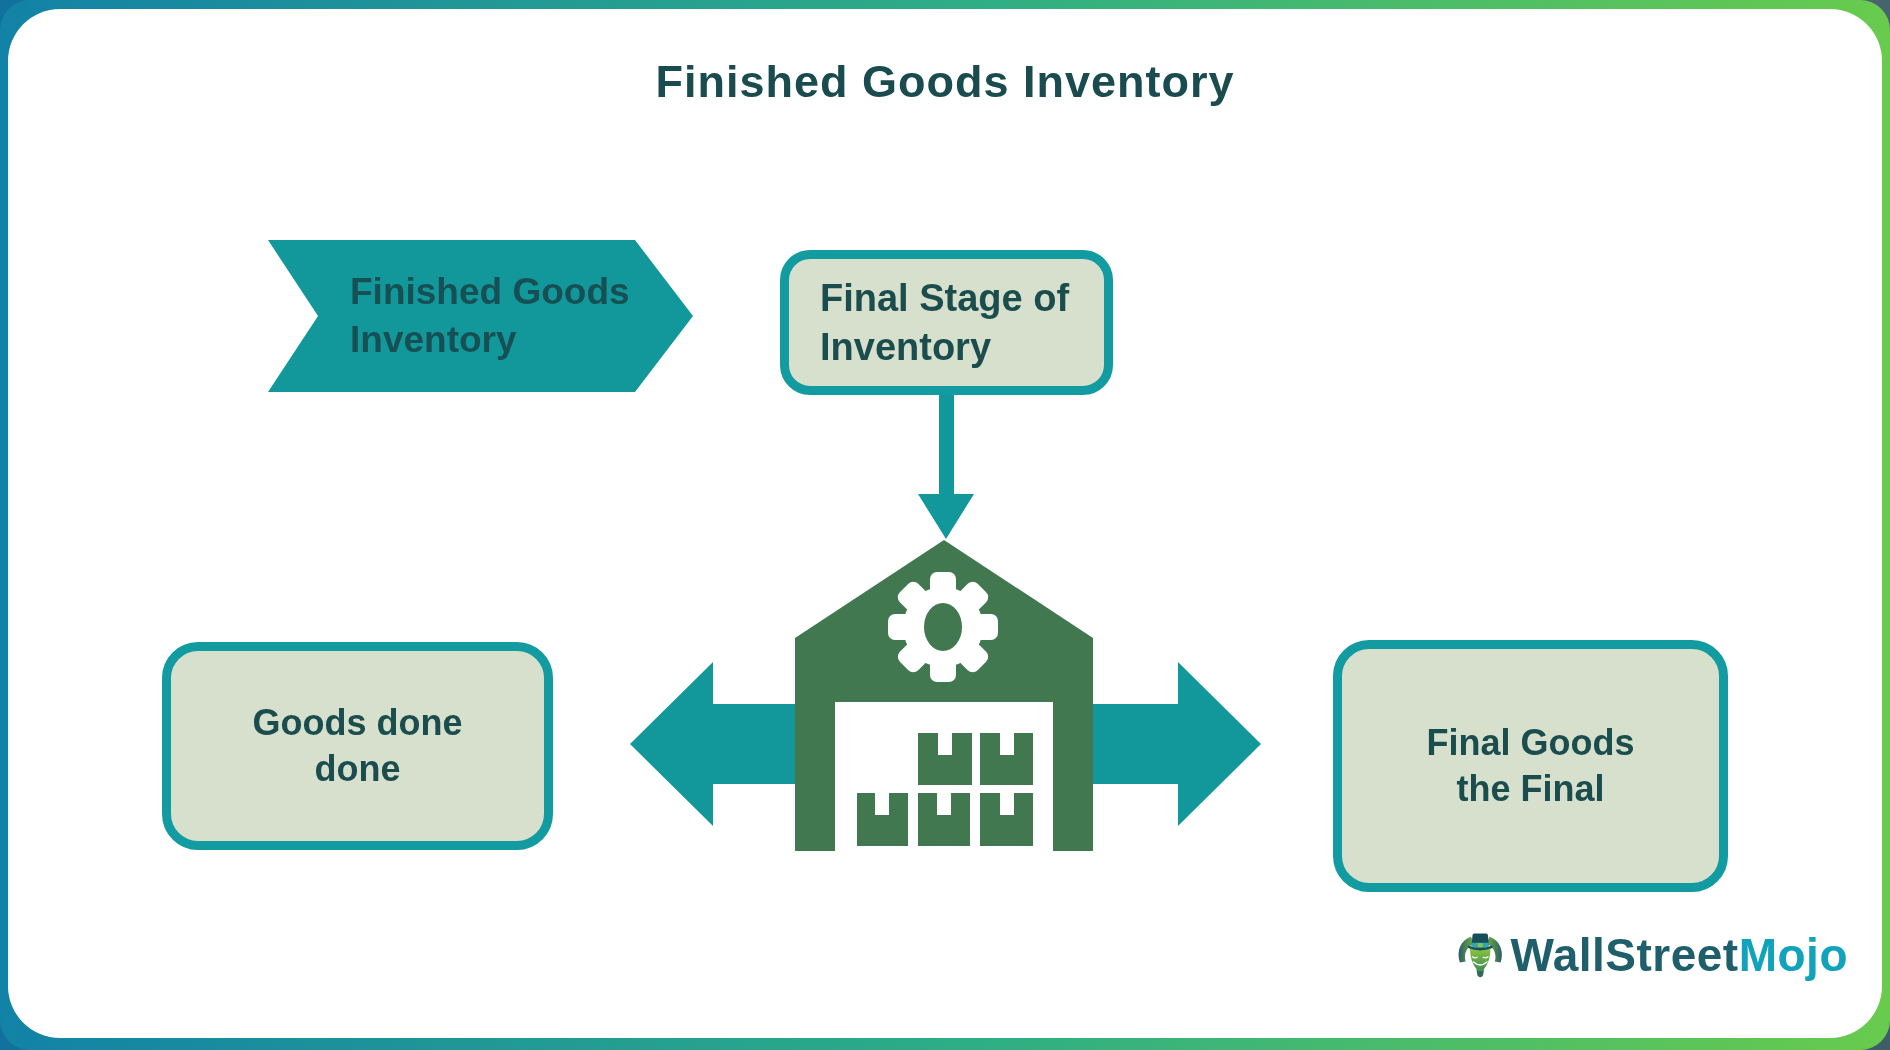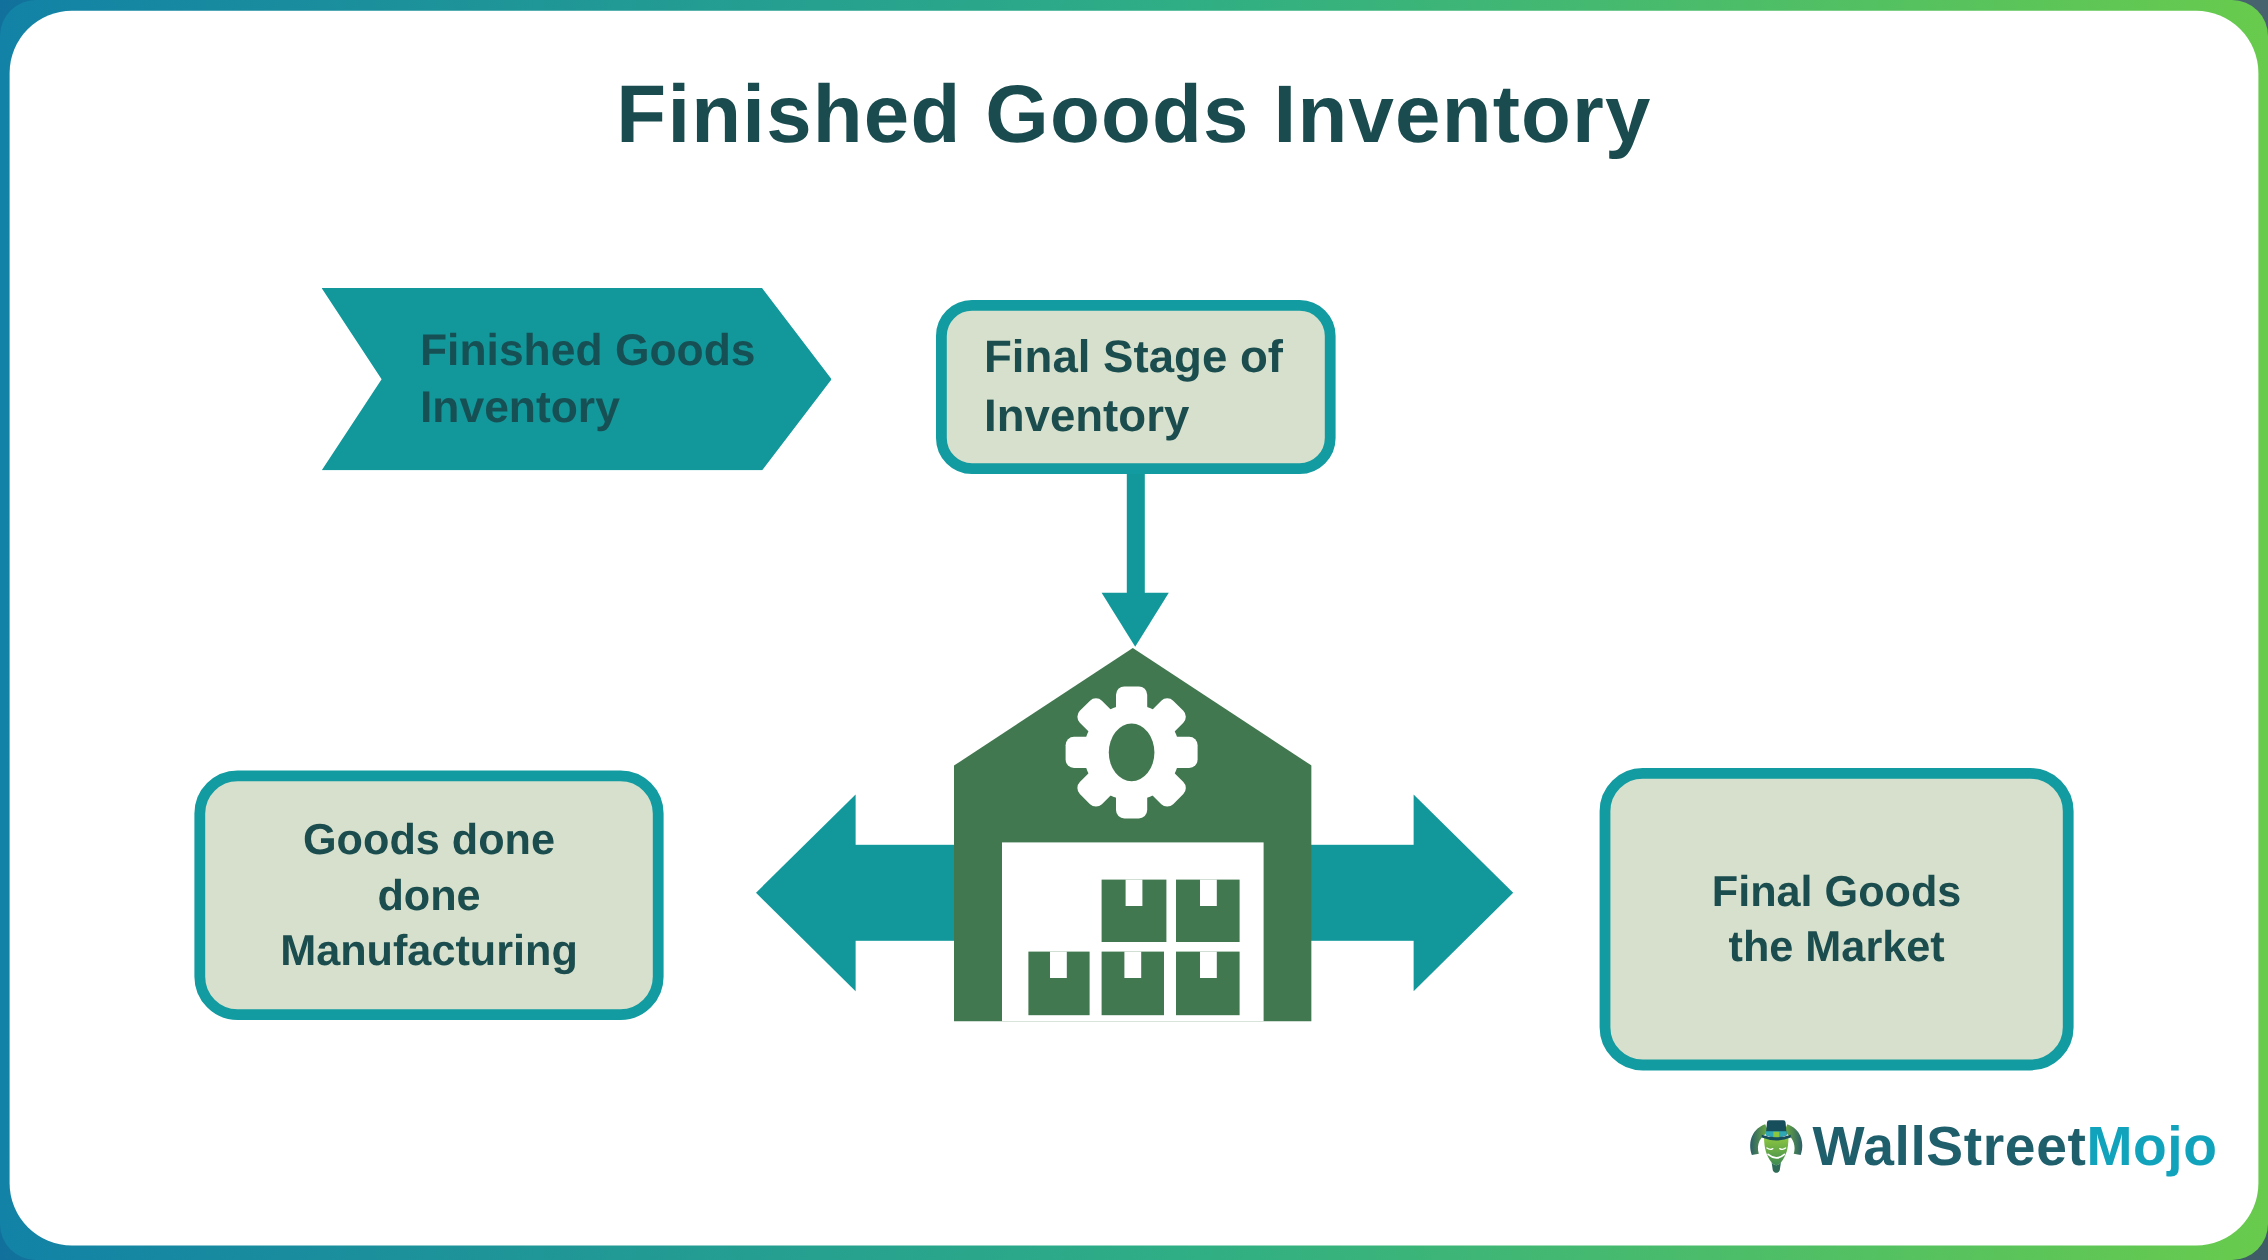--- a/index.html
+++ b/index.html
@@ -24,21 +24,21 @@
     background:linear-gradient(90deg,#1282a6 0%,#2fae85 52%,#68cb4d 100%);
   }
   .card{
     position:absolute;left:8px;top:9px;right:8px;bottom:12px;
     background:#ffffff;border-radius:52px;z-index:2;
   }
   .abs{position:absolute;}
 
   .title{
     left:0;right:0;top:56px;text-align:center;
-    font-size:68px;font-weight:800;color:#1a4c4f;letter-spacing:1px;z-index:5;
+    font-size:45px;font-weight:800;color:#1a4c4f;letter-spacing:1px;z-index:5;
   }
 
   
   .ribbon{
     left:268px;top:240px;width:425px;height:152px;background:#12989b;z-index:5;
     clip-path:polygon(0 0,367px 0,100% 50%,367px 100%,0 100%,50px 50%);
     display:flex;flex-direction:column;justify-content:center;padding-left:82px;
     box-sizing:border-box;
   }
   .ribbon .line{font-size:37px;font-weight:800;color:#17504ف;color:#175054;line-height:48px;}
@@ -143,26 +143,25 @@
       <rect x="205" y="193" width="14" height="22"></rect>
       <rect x="80" y="253" width="14" height="22"></rect>
       <rect x="142" y="253" width="14" height="22"></rect>
       <rect x="205" y="253" width="14" height="22"></rect>
     </g>
   </svg>
 
   <div class="abs callout side-box left-box">
     <div class="line">Goods done</div>
     <div class="line">done</div>
-    <div class="line">Manufacturing</div>
   </div>
 
   <div class="abs callout side-box right-box">
     <div class="line">Final Goods</div>
-    <div class="line">the Market</div>
+    <div class="line">the Final</div>
   </div>
 
   <div class="abs logo">
     <svg width="95" height="92" viewBox="0 0 100 97">
       <defs>
         <linearGradient id="hornL" x1="0" y1="0" x2="1" y2="0">
           <stop offset="0" stop-color="#2a5e68"></stop>
             <stop offset="1" stop-color="#71b03c"></stop>
         </linearGradient>
         <linearGradient id="hornR" x1="1" y1="0" x2="0" y2="0">

